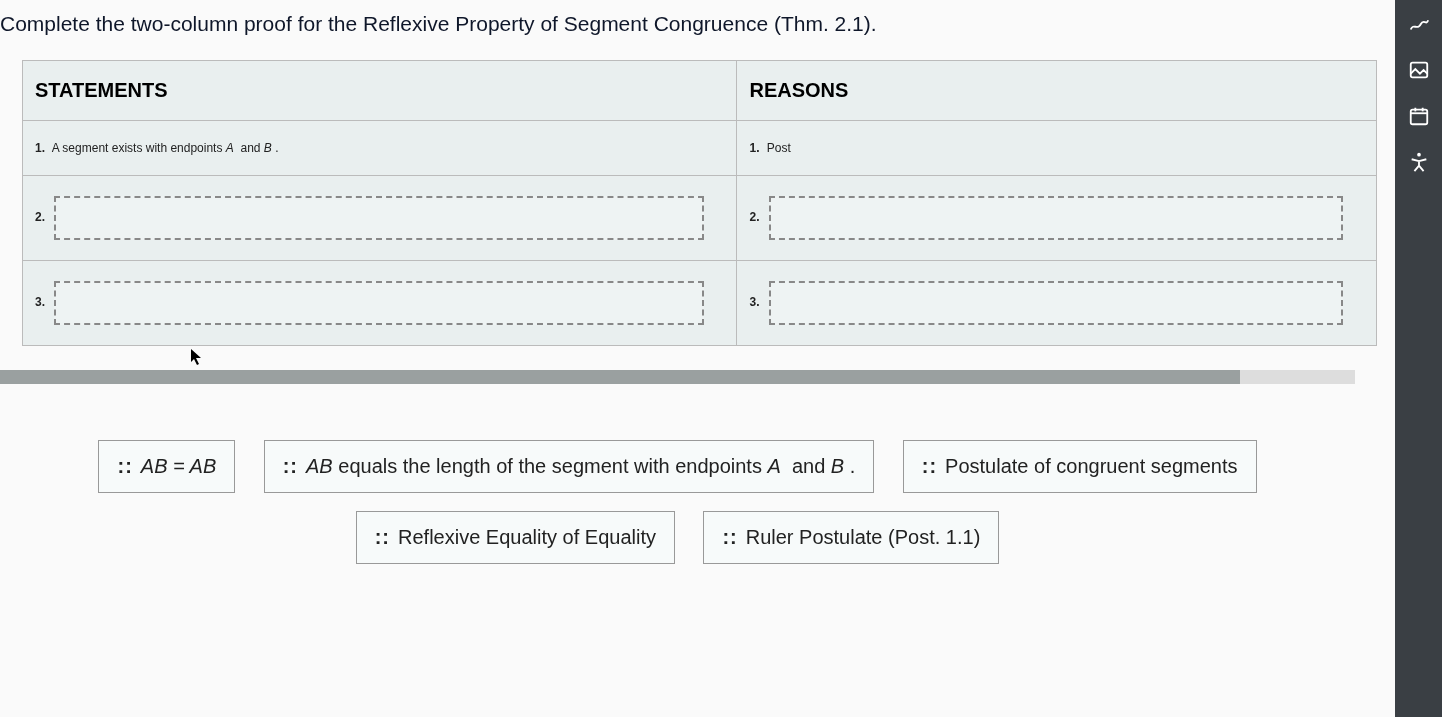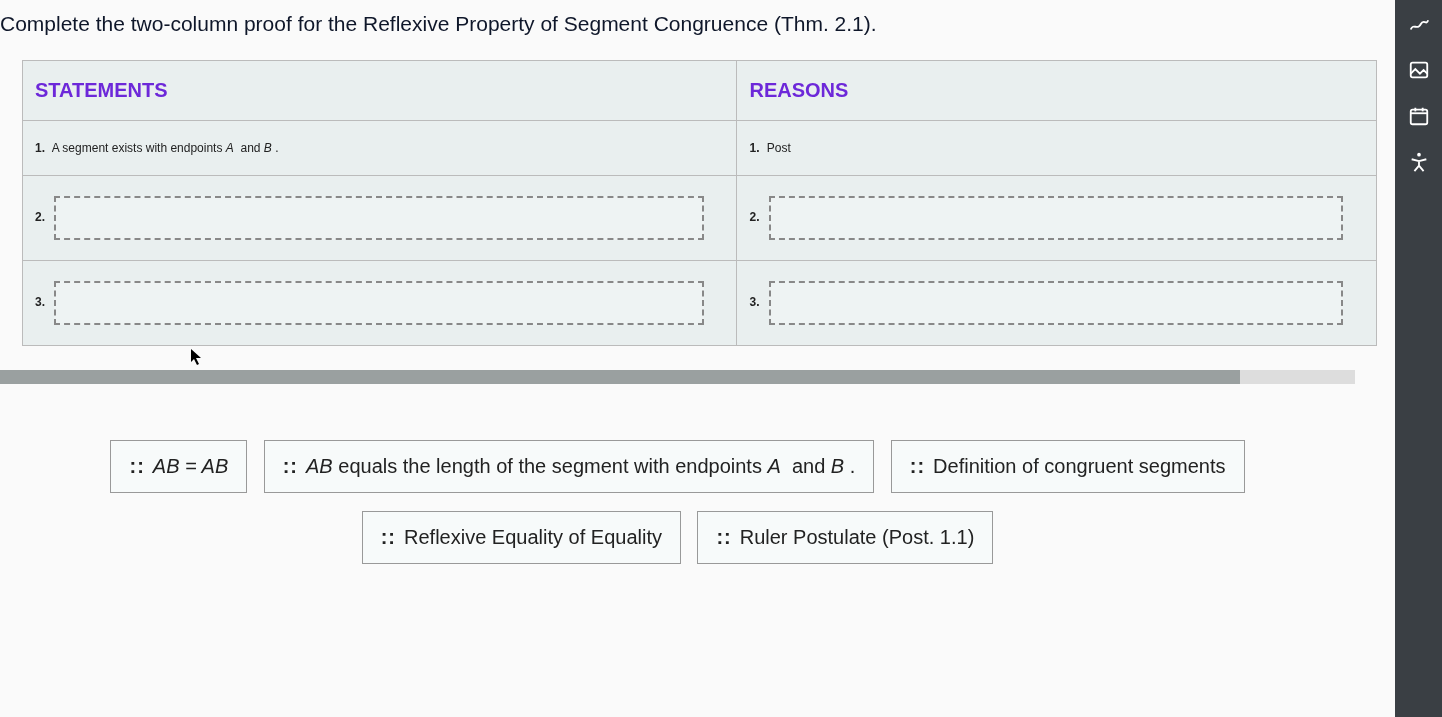--- a/index.html
+++ b/index.html
@@ -30,21 +30,21 @@
     border-collapse: collapse;
     background: #e9efef;
   }
   .proof-table th {
     text-align: left;
     font-size: 20px;
     font-weight: bold;
     padding: 18px 12px;
     background: #e9efef;
     border: 1px solid #bbb;
-    color: #6d28d9;
+    color: #000000;
   }
   .proof-table td {
     font-size: 12px;
     padding: 20px 12px;
     background: #e9efef;
     border: 1px solid #bbb;
     vertical-align: middle;
     color: #222;
   }
   .col-statements { width: 715px; }
@@ -84,21 +84,21 @@
     text-align: center;
   }
   .tile-row { margin-bottom: 18px; }
   .tile {
     display: inline-block;
     border: 1px solid #999;
     background: #f7fafa;
     padding: 14px 18px;
     font-size: 20px;
     color: #222;
-    margin: 0 6px;
+    margin: 0 12px;
     cursor: grab;
   }
   .tile .handle {
     font-weight: bold;
     margin-right: 8px;
     letter-spacing: 1px;
   }
   .ital { font-style: italic; }
   
   .side-toolbar {
@@ -198,21 +198,21 @@
   </table>
 
   <div class="scrollbar-fake">
     <div class="scrollbar-thumb"></div>
   </div>
 
   <div class="tile-bank">
     <div class="tile-row">
       <span class="tile"><span class="handle">::</span><span class="ital">AB = AB</span></span>
       <span class="tile"><span class="handle">::</span><span class="ital">AB</span> equals the length of the segment with endpoints <span class="ital">A</span>&nbsp; and <span class="ital">B</span> .</span>
-      <span class="tile"><span class="handle">::</span><span>Definition of congruent segments</span></span>
+      <span class="tile"><span class="handle">::</span><span>Postulate of congruent segments</span></span>
     </div>
     <div class="tile-row">
       <span class="tile"><span class="handle">::</span><span>Reflexive Equality of Equality</span></span>
       <span class="tile"><span class="handle">::</span><span>Ruler Postulate (Post. 1.1)</span></span>
     </div>
   </div>
 
   <div class="cursor-fake">
     <svg width="14" height="18" viewBox="0 0 14 18">
         <path d="M1 1 L1 14 L4 11 L7 17 L9 16 L6 10 L11 10 Z" fill="#000"></path>

